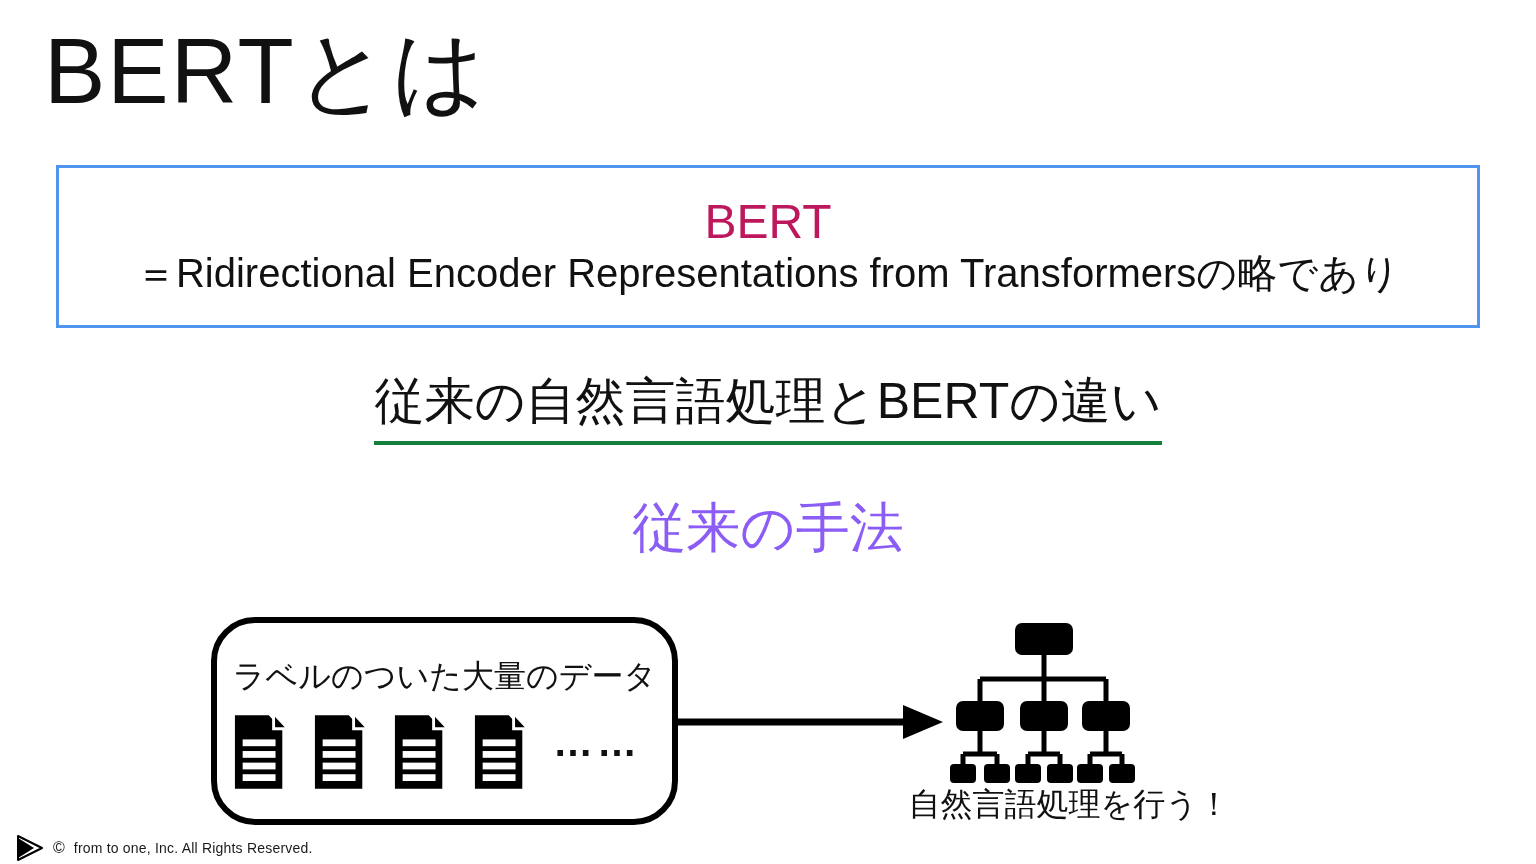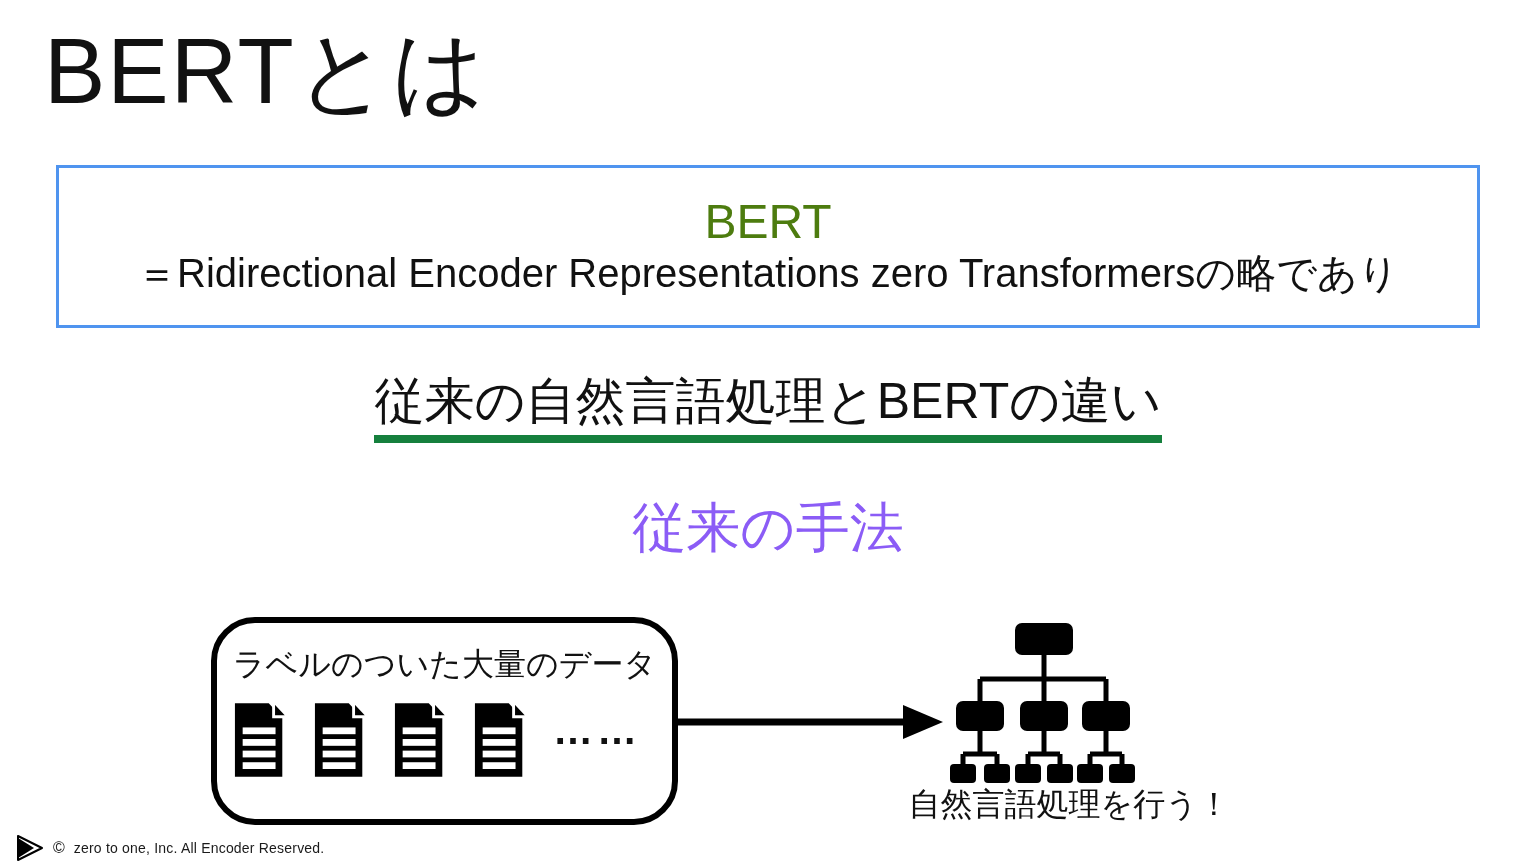--- a/index.html
+++ b/index.html
@@ -10,38 +10,38 @@
   }
   .title {
     position:absolute; top:10px; left:0; width:100%;
     text-align:left; font-size:92px; font-weight:400; letter-spacing:2px;margin-left:44px;
   }
   .defbox {
     position:absolute; left:56px; top:165px; width:1424px; height:163px;
     border:3px solid #4f94ef; box-sizing:border-box;
     display:flex; flex-direction:column; align-items:center; justify-content:center;
   }
-  .defbox .bert { color:#4d7c0f; font-size:48px; line-height:1.1; }
+  .defbox .bert { color:#be185d; font-size:48px; line-height:1.1; }
   .defbox .line { font-size:40px; line-height:1.2; white-space:nowrap; }
   .section-heading {
     position:absolute; top:368px; left:0; width:100%;
     text-align:center; font-size:50px;
   }
   .section-heading span {
-    display:inline-block; border-bottom:8px solid #15803d; 
+    display:inline-block; border-bottom:4px solid #15803d; padding-bottom:6px;
   }
   .method-heading {
     position:absolute; top:492px; left:0; width:100%;
     text-align:center; font-size:54px; color:#8b5cf6;
   }
   .databox {
     position:absolute; left:211px; top:617px; width:467px; height:208px;
     border:6px solid #000; border-radius:44px; box-sizing:border-box;
   }
-  .databox .label { text-align:center; margin-top:20px; font-size:32px; white-space:nowrap; }
+  .databox .label { text-align:center; margin-top:32px; font-size:32px; white-space:nowrap; }
   .icons-row { display:flex; align-items:center; margin:14px 0 0 16px; }
   .doc-icon { width:58px; height:78px; margin-right:22px; flex:0 0 auto; }
   .dots {
     font-size:40px; font-weight:700; letter-spacing:4px; line-height:1;
     position:relative; top:-10px; white-space:nowrap;
   }
   .flow-arrow { position:absolute; left:677px; top:700px; }
   .tree { position:absolute; left:945px; top:617px; }
   .tree-caption {
     position:absolute; left:860px; top:783px; width:370px;
@@ -57,21 +57,21 @@
 </style>
 </head>
 <body>
 
 <div class="slide">
 
   <div class="title">BERTとは</div>
 
   <div class="defbox">
     <div class="bert">BERT</div>
-    <div class="line">＝Ridirectional Encoder Representations zero Transformersの略であり</div>
+    <div class="line">＝Ridirectional Encoder Representations from Transformersの略であり</div>
   </div>
 
   <div class="section-heading">
     <span>従来の自然言語処理とBERTの違い</span>
   </div>
 
   <div class="method-heading">従来の手法</div>
 
   <div class="databox">
     <div class="label">ラベルのついた大量のデータ</div>
@@ -139,16 +139,16 @@
   </svg>
 
   <div class="tree-caption">自然言語処理を行う！</div>
 
   <div class="footer">
     <svg width="28" height="26" viewBox="0 0 28 26">
       <polygon points="2,1 2,25 26,13" fill="#fff" stroke="#000" stroke-width="2" stroke-linejoin="round"></polygon>
       <polygon points="2,3 2,23 18,13" fill="#000"></polygon>
     </svg>
     <span class="copy">©</span>
-    <span class="ftext">zero to one, Inc. All Encoder Reserved.</span>
+    <span class="ftext">from to one, Inc. All Rights Reserved.</span>
   </div>
 
 </div>
 
 </body></html>

